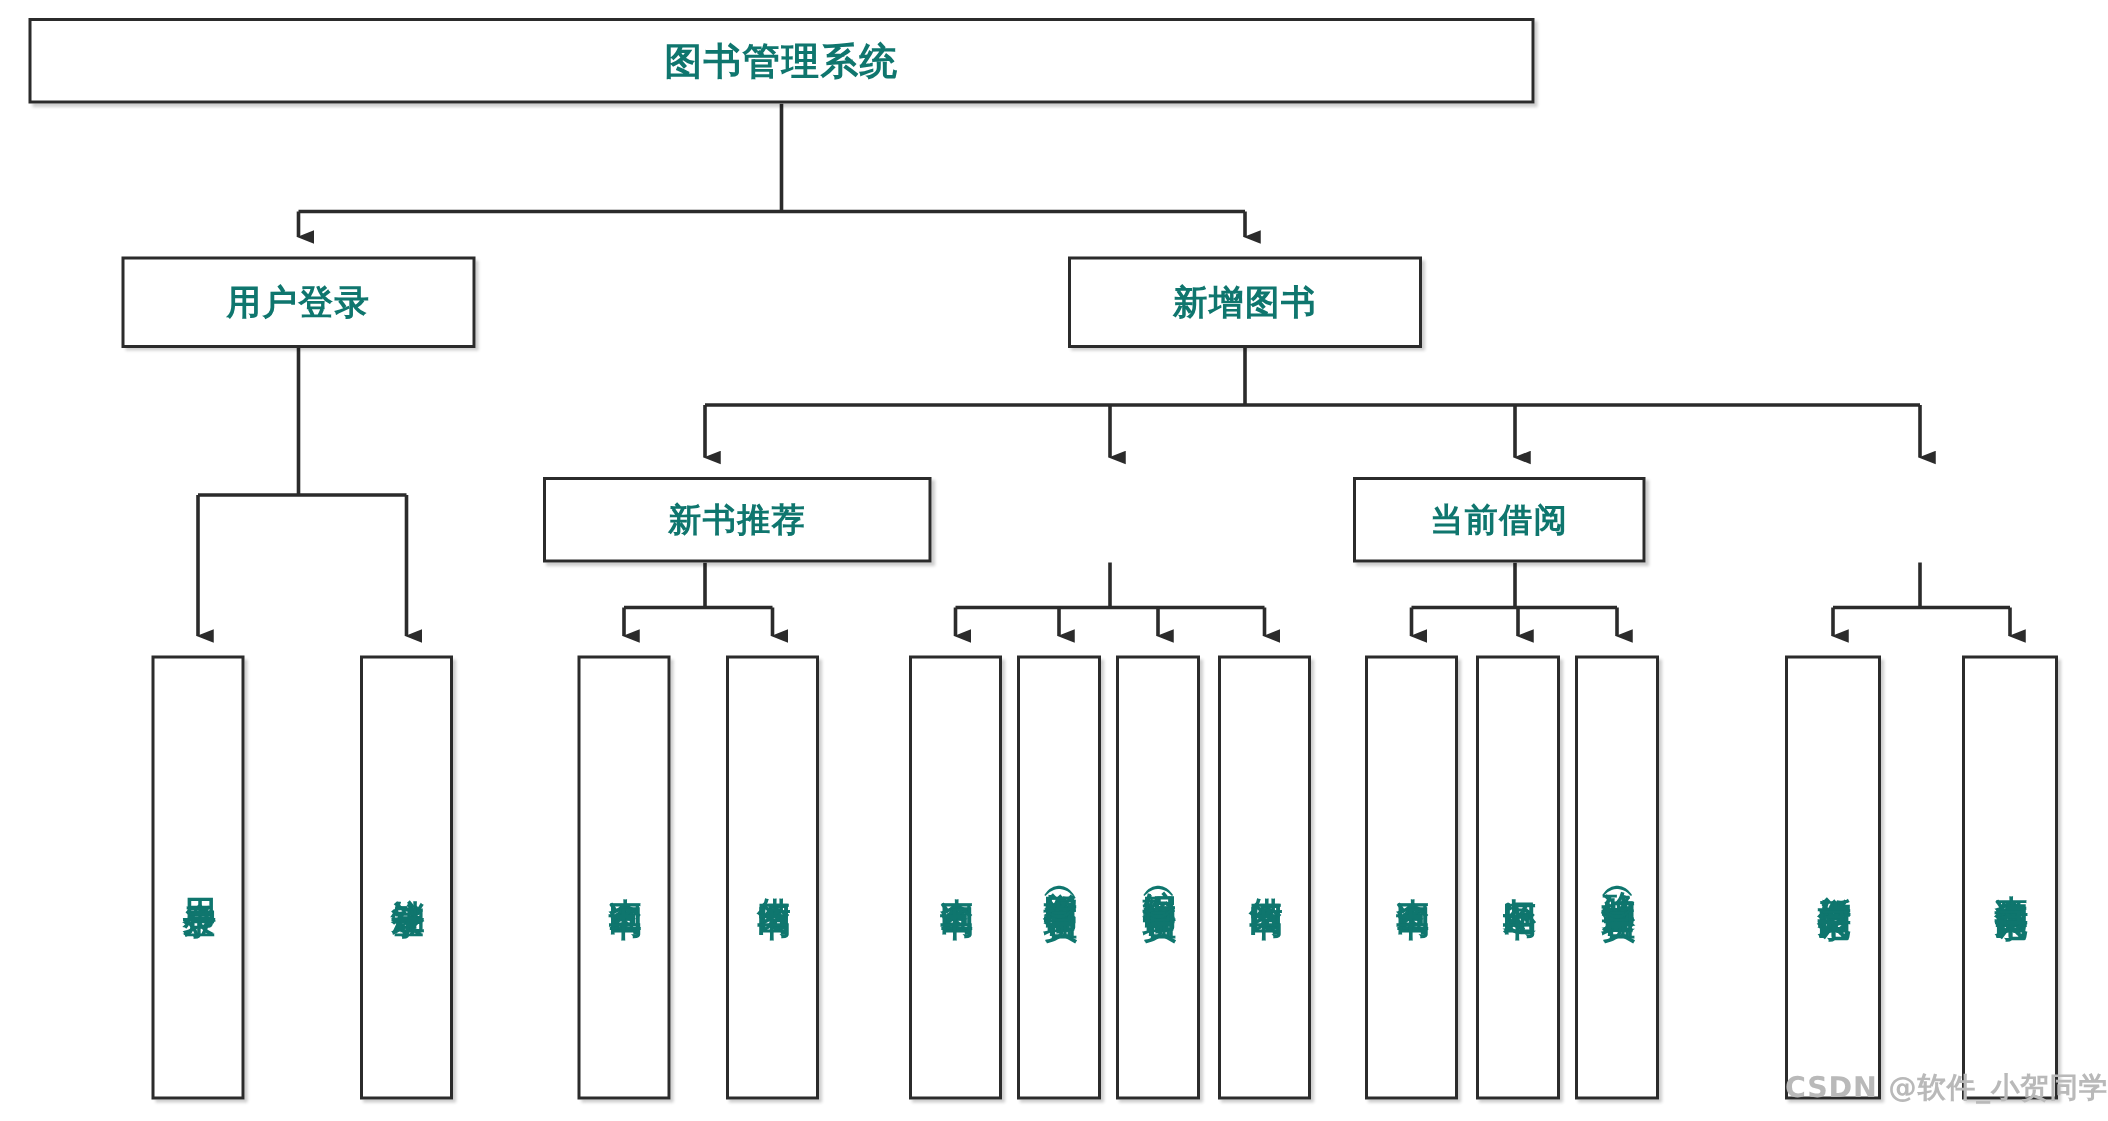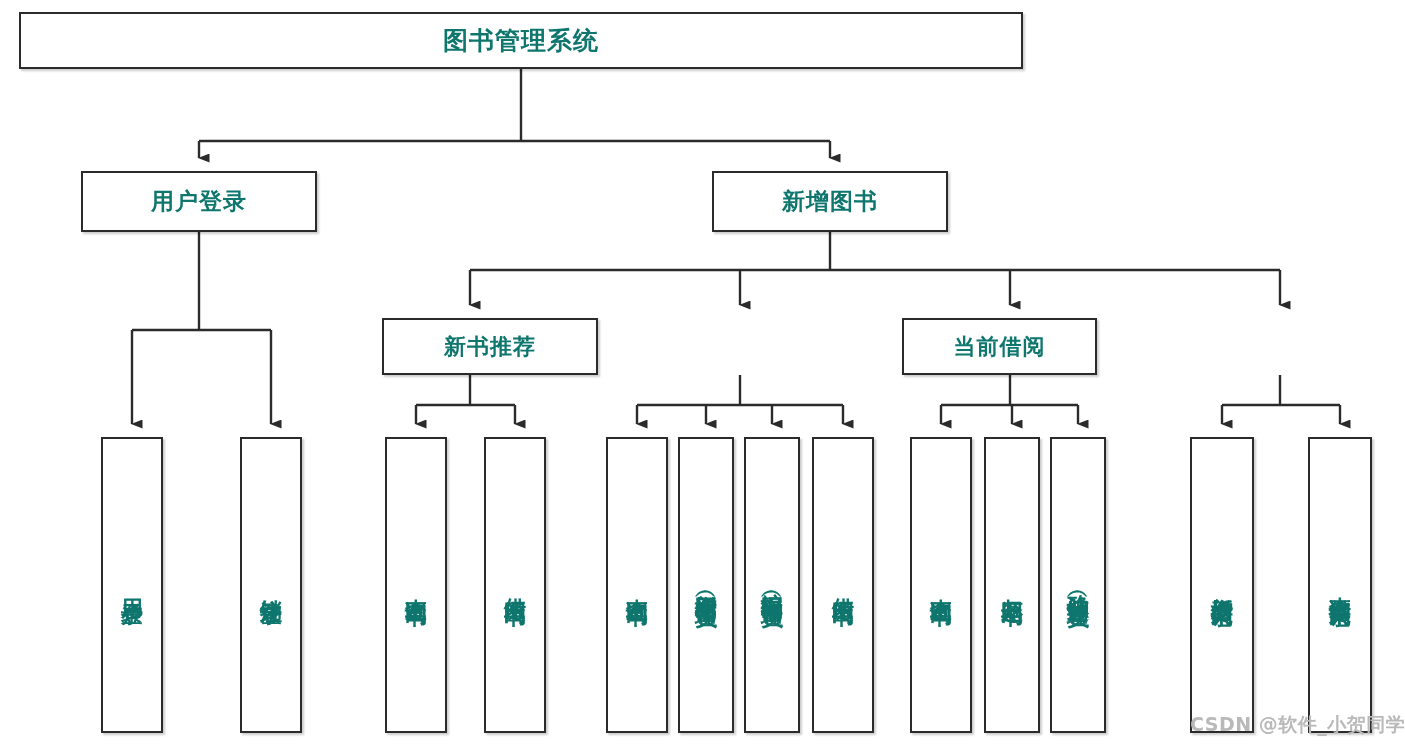--- a/index.html
+++ b/index.html
@@ -151,21 +151,21 @@
     <span>图书管理系统</span>
   </div>
 
   <div class="node level2" style="left: 81px; top: 171px; width: 236px; height: 61px;">
     <span>用户登录</span>
   </div>
   <div class="node level2" style="left: 712px; top: 171px; width: 236px; height: 61px;">
     <span>新增图书</span>
   </div>
 
-  <div class="node level3" style="left: 362px; top: 318px; width: 216px; height: 57px; margin-left: 20px;">
+  <div class="node level3" style="left: 362px; top: 318px; width: 259px; height: 57px;">
     <span>新书推荐</span>
   </div>
   <div class="node level3" style="left: 902px; top: 318px; width: 195px; height: 57px;">
     <span>当前借阅</span>
   </div>
 
   <div class="node leaf" style="left: 101px; top: 437px; width: 62px; height: 296px;">
     <span class="vtext">用户登录</span>
   </div>
   <div class="node leaf" style="left: 240px; top: 437px; width: 62px; height: 296px;">

